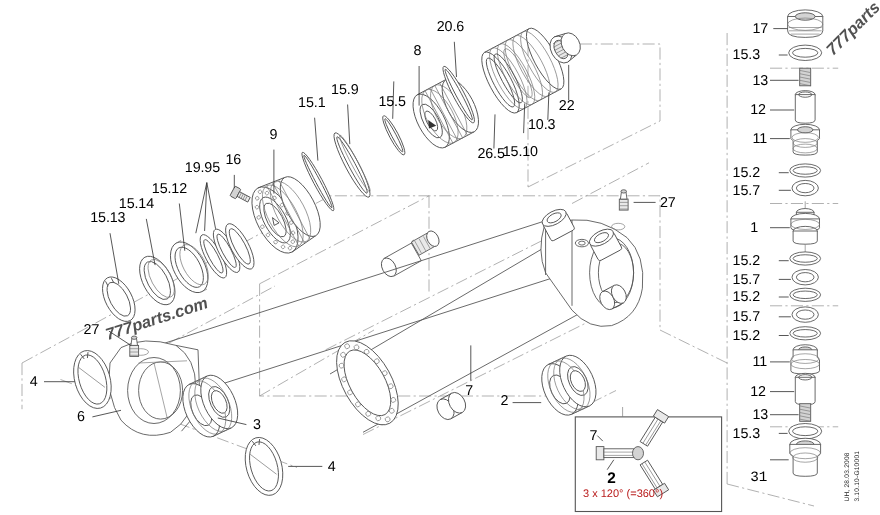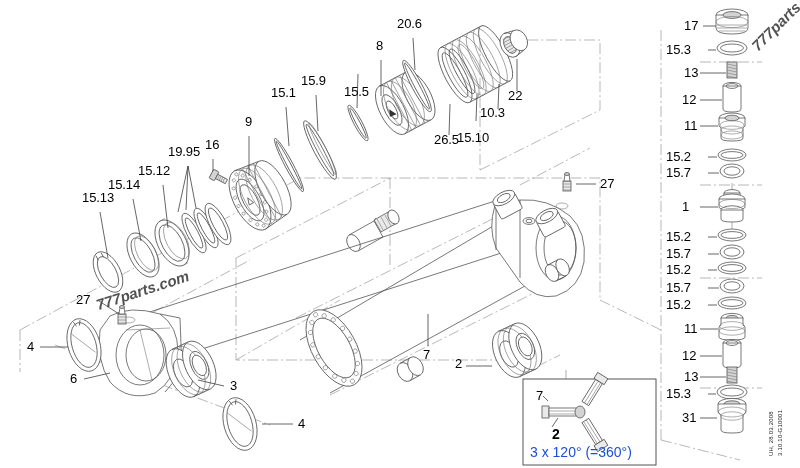--- a/index.html
+++ b/index.html
@@ -34,22 +34,22 @@
     position:absolute;
     font-family:"Liberation Sans", sans-serif;
     font-size:6px;
     color:#222;
     white-space:nowrap;
     letter-spacing:.2px;
   }
   .inset-cap{
     position:absolute;
     font-family:"Liberation Sans", sans-serif;
-    font-size:14px;
-    color:#1d4ed8;
+    font-size:10px;
+    color:#b91c1c;
     white-space:nowrap;
   }
 </style>
 </head>
 <body>
 
 <div id="sheet">
 
   <svg width="800" height="468" viewBox="0 0 800 468">
     <defs>
@@ -589,21 +589,21 @@
   <div class="lbl" style="left:682px;top:200px;">1</div>
   <div class="lbl" style="left:666px;top:230px;">15.2</div>
   <div class="lbl" style="left:666px;top:247px;">15.7</div>
   <div class="lbl" style="left:666px;top:263px;">15.2</div>
   <div class="lbl" style="left:666px;top:281px;">15.7</div>
   <div class="lbl" style="left:666px;top:298px;">15.2</div>
   <div class="lbl" style="left:684px;top:322px;">11</div>
   <div class="lbl" style="left:682px;top:349px;">12</div>
   <div class="lbl" style="left:684px;top:370px;">13</div>
   <div class="lbl" style="left:666px;top:387px;">15.3</div>
-  <div class="lbl" style="left:682px;top:411px;">31</div>
+  <div class="lbl" style="left:682px;top:427px;font-family:Liberation Mono, monospace;">31</div>
 
   <div class="lbl" style="left:536px;top:389px;">7</div>
   <div class="lbl bold" style="left:552px;top:427px;font-size:14px;">2</div>
   <div class="inset-cap" style="left:530px;top:444px;">3 x 120° (=360°)</div>
 
   <div class="wm" style="left:748px;top:42px;font-size:15px;transform:rotate(-45deg);transform-origin:0 0;">777parts</div>
   <div class="wm" style="left:94px;top:297px;font-size:15px;transform:rotate(-18deg);transform-origin:0 0;">777parts.com</div>
 
   <div class="tiny" style="left:768px;top:456px;transform:rotate(-90deg);transform-origin:0 0;">UH, 28.03.2008</div>
   <div class="tiny" style="left:777px;top:456px;transform:rotate(-90deg);transform-origin:0 0;">3.10.10-G10001</div>

